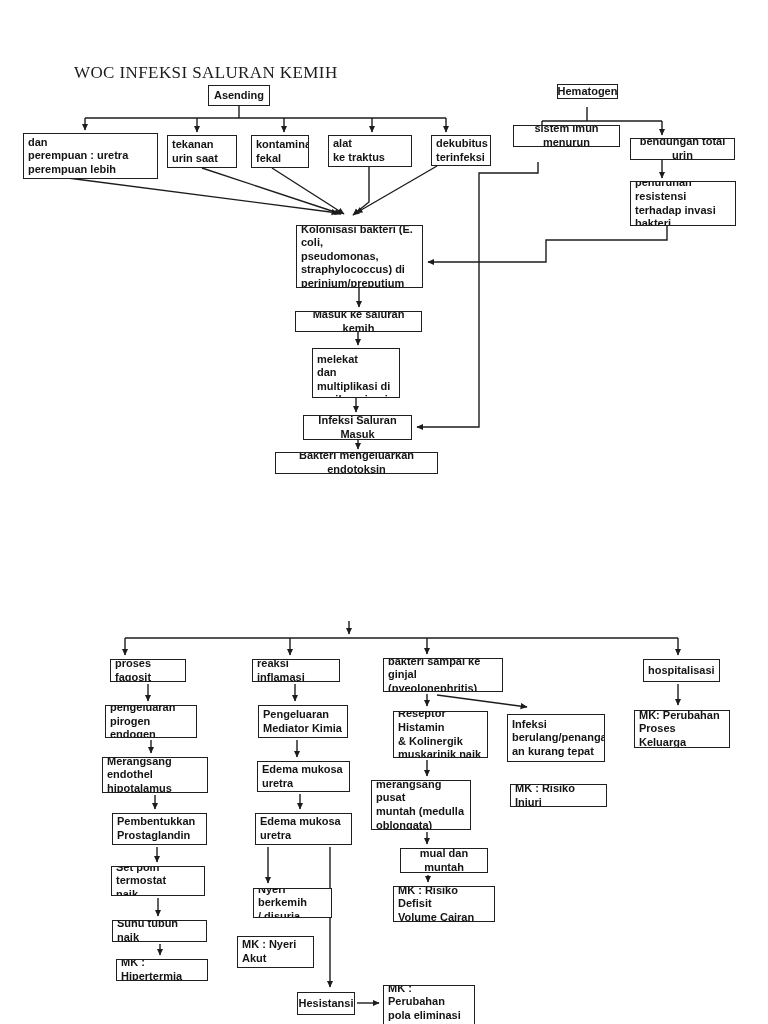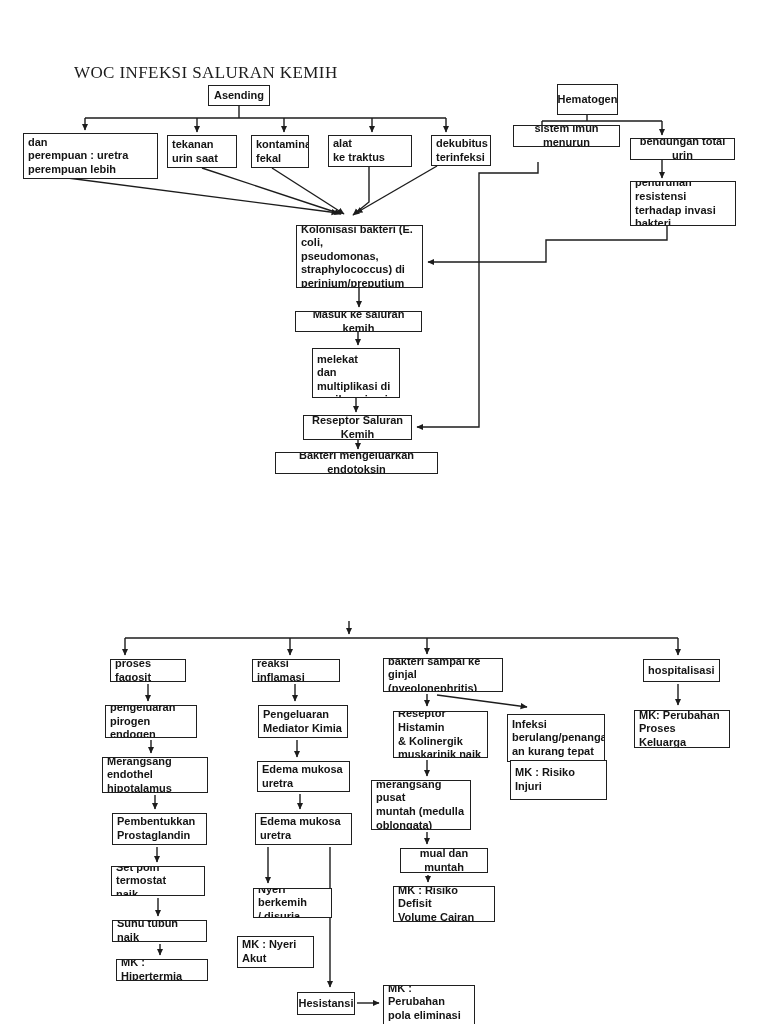--- a/index.html
+++ b/index.html
@@ -110,21 +110,21 @@
     <line x1="427" y1="832" x2="427" y2="844" marker-end="url(#ah)"></line>
     <line x1="428" y1="875" x2="428" y2="882" marker-end="url(#ah)"></line>
   </g>
 
   <g>
     <line x1="678" y1="684" x2="678" y2="705" marker-end="url(#ah)"></line>
   </g>
 </svg>
 
 <div class="box c" style="left:208px;top:85px;width:62px;height:21px">Asending</div>
-<div class="box c" style="left:557px;top:84px;width:61px;height:31px">Hematogen</div>
+<div class="box c" style="left:557px;top:84px;width:61px;height:15px">Hematogen</div>
 
 <div class="box" style="left:23px;top:133px;width:135px;height:46px">faktor anatomi laki-laki dan
 perempuan : uretra
 perempuan lebih pendek</div>
 <div class="box" style="left:167px;top:135px;width:70px;height:33px">faktor tekanan
 urin saat miksi</div>
 <div class="box" style="left:251px;top:135px;width:58px;height:33px">kontaminasi
 fekal</div>
 <div class="box" style="left:328px;top:135px;width:84px;height:32px">pemasangan alat
 ke traktus urinarius</div>
@@ -137,21 +137,21 @@
 bakteri</div>
 
 <div class="box" style="left:296px;top:225px;width:127px;height:63px">Kolonisasi bakteri (E. coli,
 pseudomonas,
 straphylococcus) di
 perinium/preputium</div>
 <div class="box c" style="left:295px;top:311px;width:127px;height:21px">Masuk ke saluran kemih</div>
 <div class="box" style="left:312px;top:348px;width:88px;height:50px">Bakteri melekat
 dan multiplikasi di
 vesika urinaria</div>
-<div class="box c" style="left:303px;top:415px;width:109px;height:25px">Reseptor Saluran Kemih</div>
+<div class="box c" style="left:303px;top:415px;width:109px;height:25px">Infeksi Saluran Masuk</div>
 <div class="box c" style="left:275px;top:452px;width:163px;height:22px">Bakteri mengeluarkan endotoksin</div>
 
 <div class="box" style="left:110px;top:659px;width:76px;height:23px">proses fagosit</div>
 <div class="box" style="left:252px;top:659px;width:88px;height:23px">reaksi inflamasi</div>
 <div class="box" style="left:383px;top:658px;width:120px;height:34px">bakteri sampai ke ginjal
 (pyeolonephritis)</div>
 <div class="box" style="left:643px;top:659px;width:77px;height:23px">hospitalisasi</div>
 
 <div class="box" style="left:105px;top:705px;width:92px;height:33px">pengeluaran
 pirogen endogen</div>
@@ -181,19 +181,19 @@
 
 <div class="box" style="left:393px;top:711px;width:95px;height:47px">Reseptor Histamin
 &amp; Kolinergik
 muskarinik naik</div>
 <div class="box" style="left:507px;top:714px;width:98px;height:48px">Infeksi
 berulang/penangan
 an kurang tepat</div>
 <div class="box" style="left:371px;top:780px;width:100px;height:50px">merangsang pusat
 muntah (medulla
 oblongata)</div>
-<div class="box" style="left:510px;top:760px;width:97px;height:40px">MK : Risiko Injuri</div>
+<div class="box" style="left:510px;top:784px;width:97px;height:23px">MK : Risiko Injuri</div>
 <div class="box c" style="left:400px;top:848px;width:88px;height:25px">mual dan muntah</div>
 <div class="box" style="left:393px;top:886px;width:102px;height:36px">MK : Risiko Defisit
 Volume Cairan</div>
 
 <div class="box" style="left:634px;top:710px;width:96px;height:38px">MK: Perubahan
 Proses Keluarga</div>
 
 </body></html>

